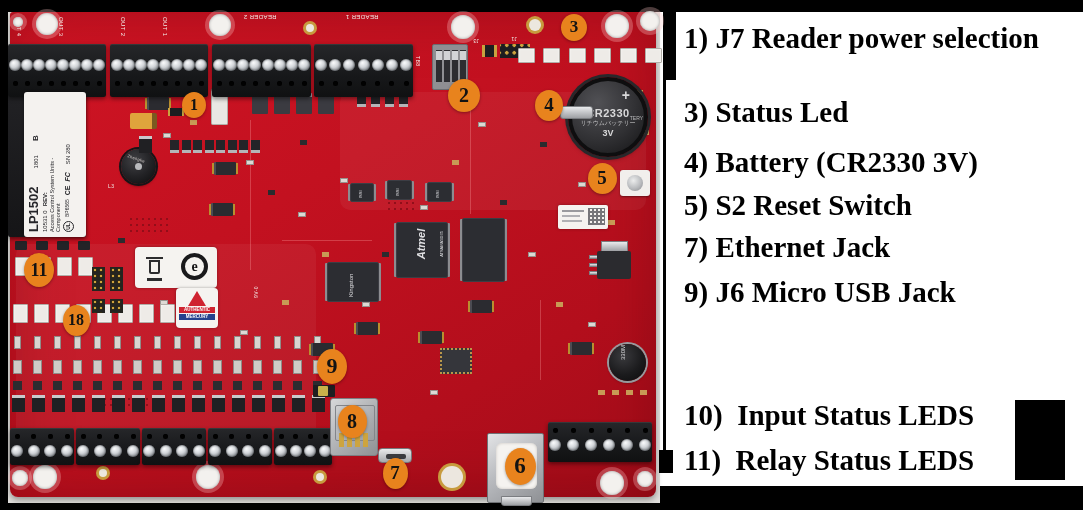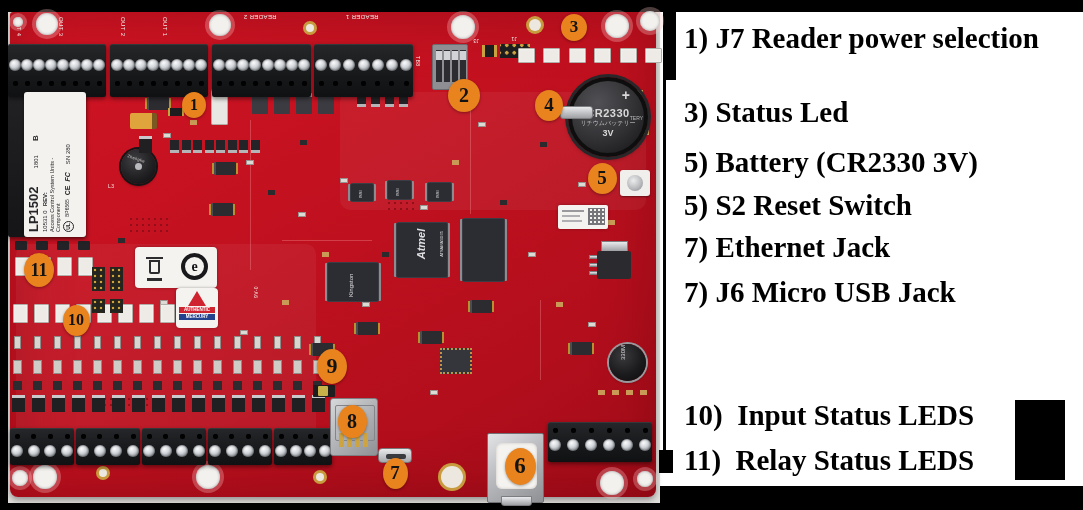--- a/index.html
+++ b/index.html
@@ -274,24 +274,24 @@
 
   <div class="abs silk r90" style="left:22px;top:17px;">OUT 4</div>
   <div class="abs silk r90" style="left:64px;top:17px;">OUT 3</div>
   <div class="abs silk r90" style="left:126px;top:17px;">OUT 2</div>
   <div class="abs silk r90" style="left:168px;top:17px;">OUT 1</div>
   <div class="abs silk r180" style="left:234px;top:14px;width:52px;text-align:center;">READER 2</div>
   <div class="abs silk r180" style="left:336px;top:14px;width:52px;text-align:center;">READER 1</div>
 
 <div class="lg" style="top: 18px;">1) J7 Reader power selection</div>
     <div class="lg" style="top: 92px;">3) Status Led</div>
-    <div class="lg" style="top: 142px;">5) Battery (CR2330 3V)</div>
+    <div class="lg" style="top: 142px;">4) Battery (CR2330 3V)</div>
     <div class="lg" style="top: 185px;">5) S2 Reset Switch</div>
     <div class="lg" style="top: 227px;">7) Ethernet Jack</div>
-    <div class="lg" style="top: 272px;">7) J6 Micro USB Jack</div>
+    <div class="lg" style="top: 272px;">9) J6 Micro USB Jack</div>
     <div class="lg" style="top: 395px;">10)  Input Status LEDS</div>
     <div class="lg" style="top: 440px;">11)  Relay Status LEDS</div>
     <div class="abs tb" style="left: 8px; top: 44px; width: 98px; height: 53px; z-index: 5;"></div>
     <div class="abs screw" style="left: 9px; top: 59px; width: 12px; height: 12px; z-index: 6;"></div>
     <div class="abs wirehole" style="left: 12.5px; top: 81px; width: 5px; height: 5px; z-index: 6;"></div>
     <div class="abs screw" style="left: 21px; top: 59px; width: 12px; height: 12px; z-index: 6;"></div>
     <div class="abs wirehole" style="left: 24.5px; top: 81px; width: 5px; height: 5px; z-index: 6;"></div>
     <div class="abs screw" style="left: 33px; top: 59px; width: 12px; height: 12px; z-index: 6;"></div>
     <div class="abs wirehole" style="left: 36.5px; top: 81px; width: 5px; height: 5px; z-index: 6;"></div>
     <div class="abs screw" style="left: 45px; top: 59px; width: 12px; height: 12px; z-index: 6;"></div>
@@ -576,15 +576,15 @@
     <div class="abs pd" style="left: 118px; top: 238px; z-index: 3;"></div>
     <div class="abs mk" style="left: 182px; top: 92px; width: 24px; height: 26px; font-size: 16px;">1</div>
     <div class="abs mk" style="left: 448px; top: 78.5px; width: 32px; height: 33px; font-size: 20px;">2</div>
     <div class="abs mk" style="left: 561px; top: 13.5px; width: 26px; height: 27px; font-size: 17px;">3</div>
     <div class="abs mk" style="left: 535px; top: 89.5px; width: 28px; height: 31px; font-size: 19px;">4</div>
     <div class="abs mk" style="left: 587.5px; top: 162.5px; width: 29px; height: 31px; font-size: 19px;">5</div>
     <div class="abs mk" style="left: 504.5px; top: 447.5px; width: 31px; height: 37px; font-size: 23px;">6</div>
     <div class="abs mk" style="left: 382.5px; top: 457.5px; width: 25px; height: 31px; font-size: 19px;">7</div>
     <div class="abs mk" style="left: 337.5px; top: 404.5px; width: 29px; height: 33px; font-size: 20px;">8</div>
     <div class="abs mk" style="left: 317px; top: 348.5px; width: 30px; height: 35px; font-size: 22px;">9</div>
-    <div class="abs mk" style="left: 62.5px; top: 304.5px; width: 27px; height: 31px; font-size: 16px;">10</div>
+    <div class="abs mk" style="left: 62.5px; top: 304.5px; width: 27px; height: 31px; font-size: 16px;">18</div>
     <div class="abs mk" style="left: 24px; top: 253px; width: 30px; height: 34px; font-size: 18px;">11</div>
   </div>
 
 </body></html>

